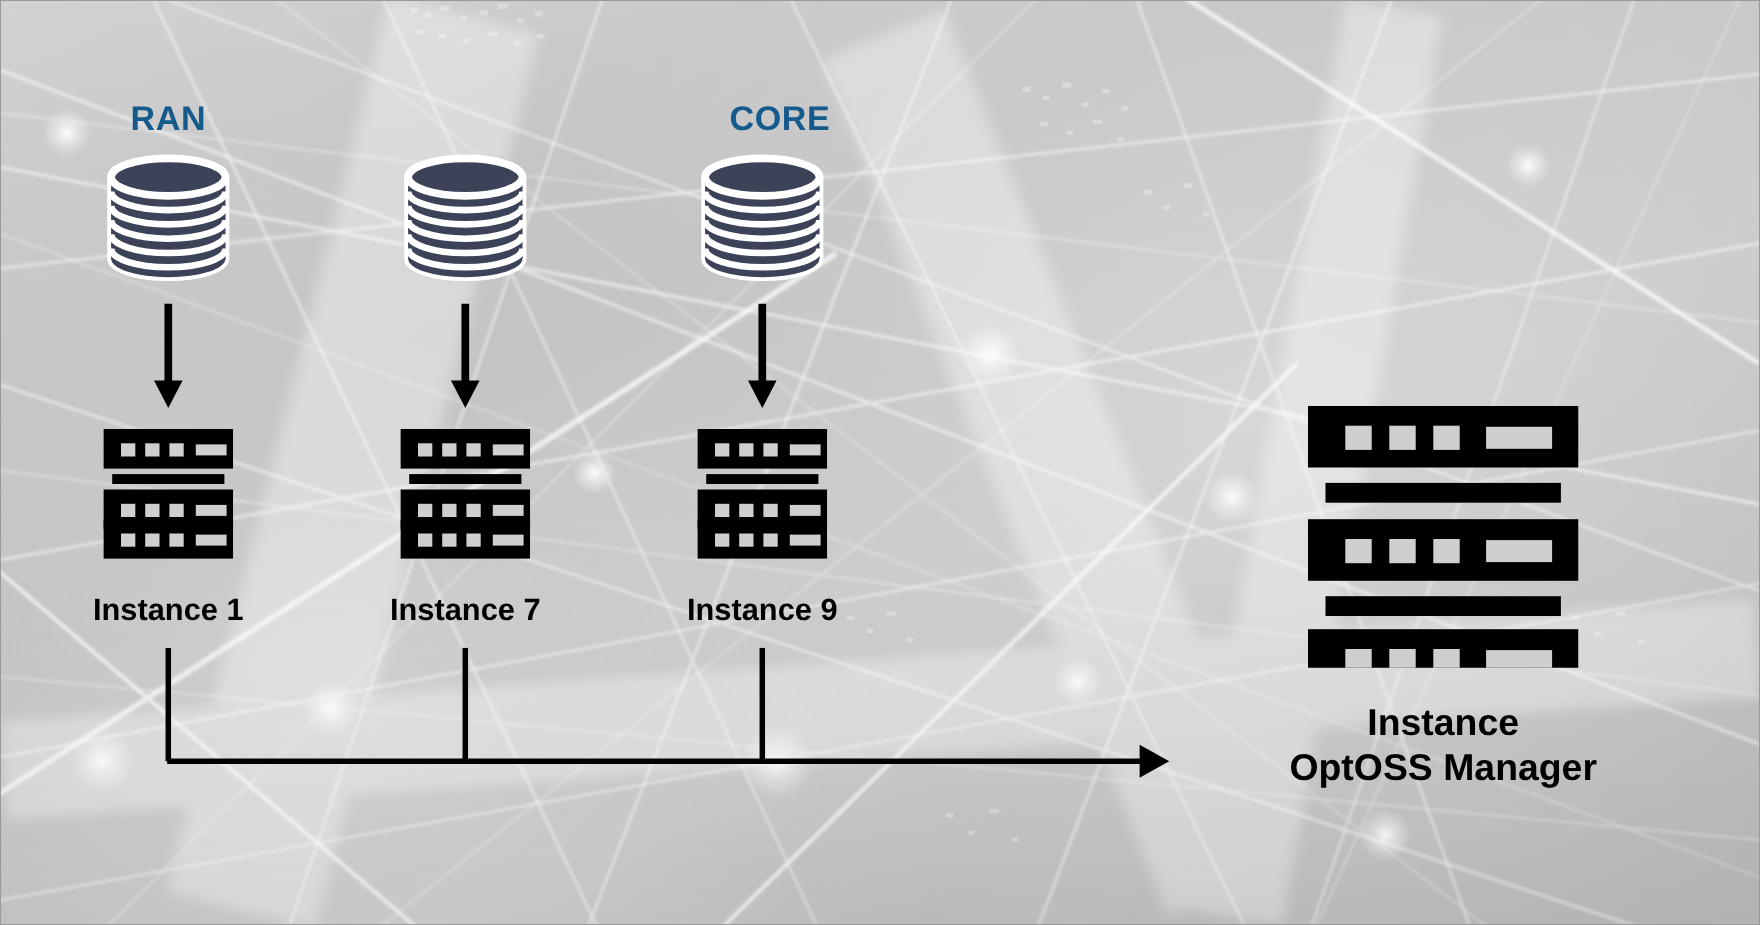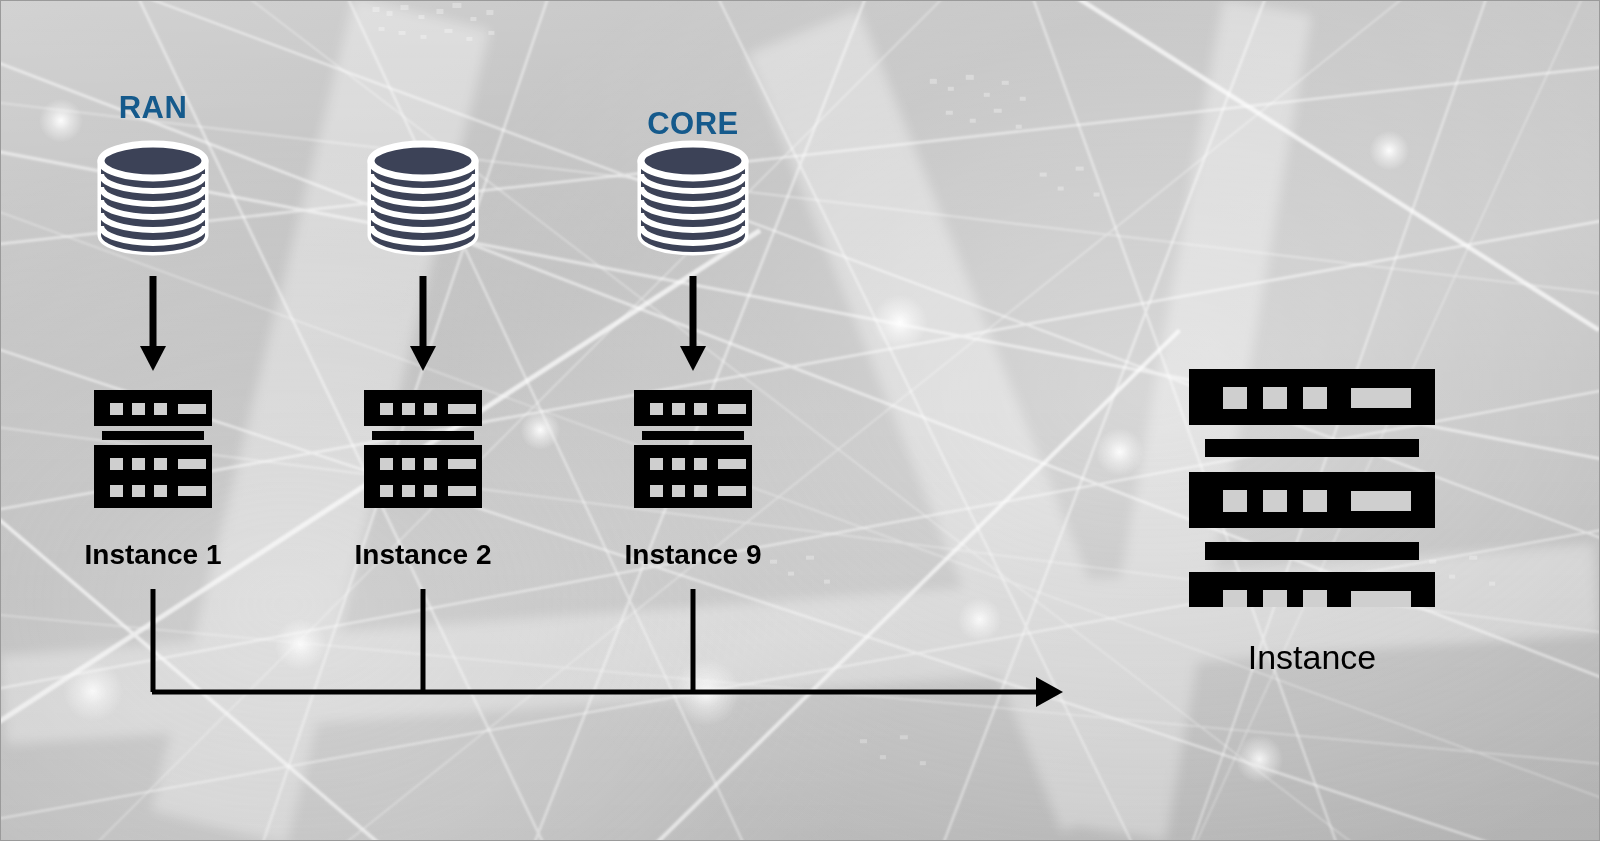--- a/index.html
+++ b/index.html
@@ -106,21 +106,21 @@
   }
 
   
   #manager-caption {
     position: absolute;
     left: 1311px;
     top: 636px;
     transform: translateX(-50%);
     text-align: center;
     color: #000000;
-    font-weight: 400;
+    font-weight: 700;
     font-size: 34px;
     line-height: 1.22;
     white-space: nowrap;
   }
 </style>
 </head>
 <body>
 
 <div id="diagram">
 
@@ -381,23 +381,23 @@
         <rect x="0" y="0" width="118" height="36" fill="#000000"></rect>
         <g fill="#cfcfcf">
           <rect x="16" y="13" width="13" height="12"></rect>
           <rect x="38" y="13" width="13" height="12"></rect>
           <rect x="60" y="13" width="13" height="12"></rect>
           <rect x="84" y="14" width="28" height="10"></rect>
         </g>
       </svg>
     </div>
 
-    <div class="inst-label" style="left:422px; top:538px;">Instance 2</div>
-
-    <div class="col-title" style="left:692px; top:89px;margin-top:16px;">CORE</div>
+    <div class="inst-label" style="left:422px; top:538px;">Instance 7</div>
+
+    <div class="col-title" style="left:708px; top:89px;">CORE</div>
 
     <div class="db-icon" style="left:692px; top:138px;">
       <svg width="120" height="118" viewBox="0 0 120 118" xmlns="http://www.w3.org/2000/svg">
         <g stroke="#ffffff" stroke-width="7" fill="none" stroke-linecap="round" stroke-linejoin="round">
           <path d="M8 22 v74 a52 17 0 0 0 104 0 v-74"></path>
         </g>
         <ellipse cx="60" cy="96" rx="52" ry="17" fill="#3c4257"></ellipse>
         <rect x="8" y="22" width="104" height="74" fill="#3c4257"></rect>
         <g stroke="#ffffff" stroke-width="6" fill="none">
           <path d="M8 35 a52 17 0 0 0 104 0"></path>
@@ -472,16 +472,17 @@
           <rect x="34" y="221" width="24" height="22"></rect>
           <rect x="74" y="221" width="24" height="22"></rect>
           <rect x="114" y="221" width="24" height="22"></rect>
           <rect x="162" y="222" width="60" height="20"></rect>
         </g>
       </svg>
     </div>
 
     <div id="manager-caption">
       <div>Instance</div>
+      <div>OptOSS Manager</div>
     </div>
 
   </div>
 </div>
 
 </body></html>

